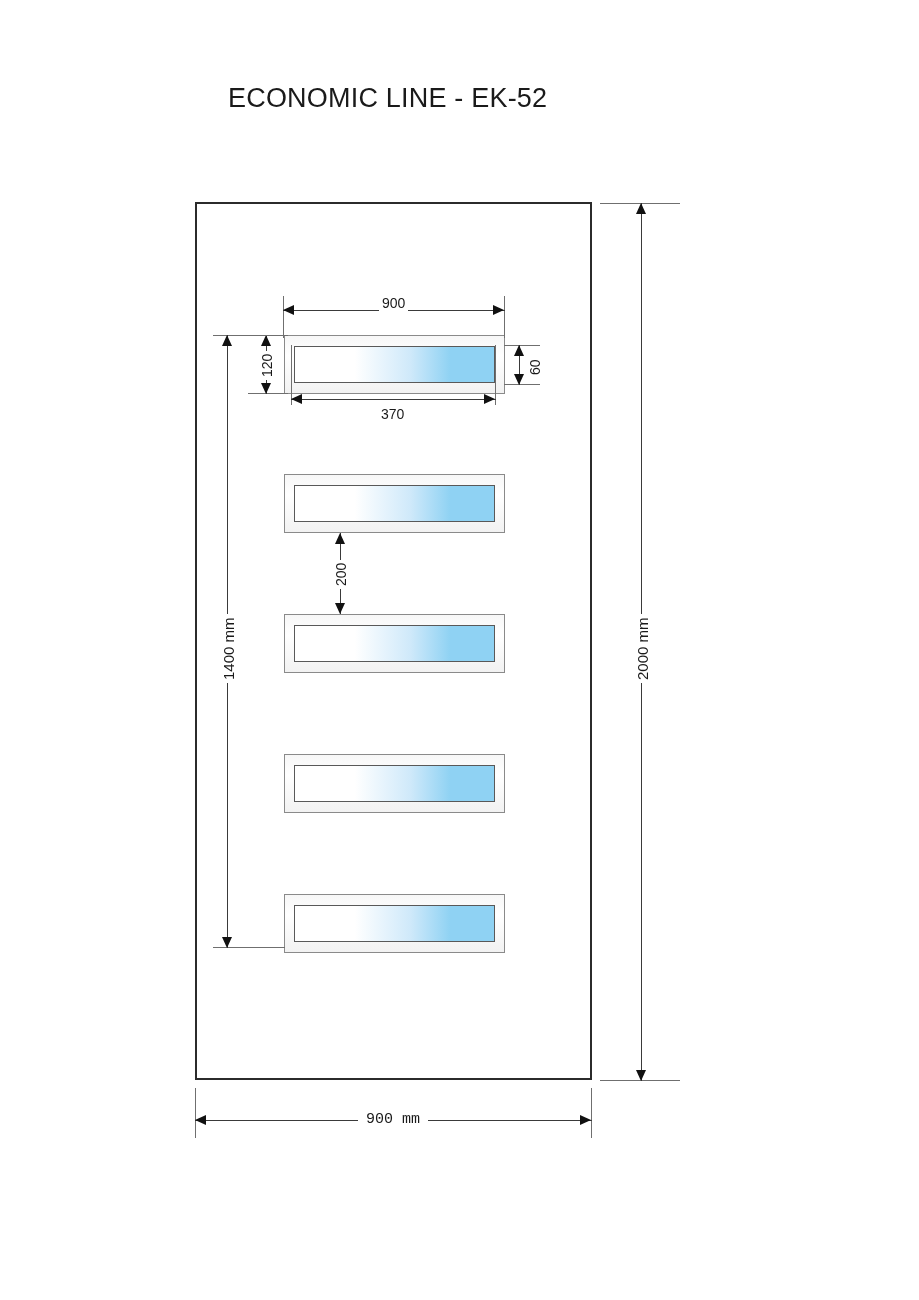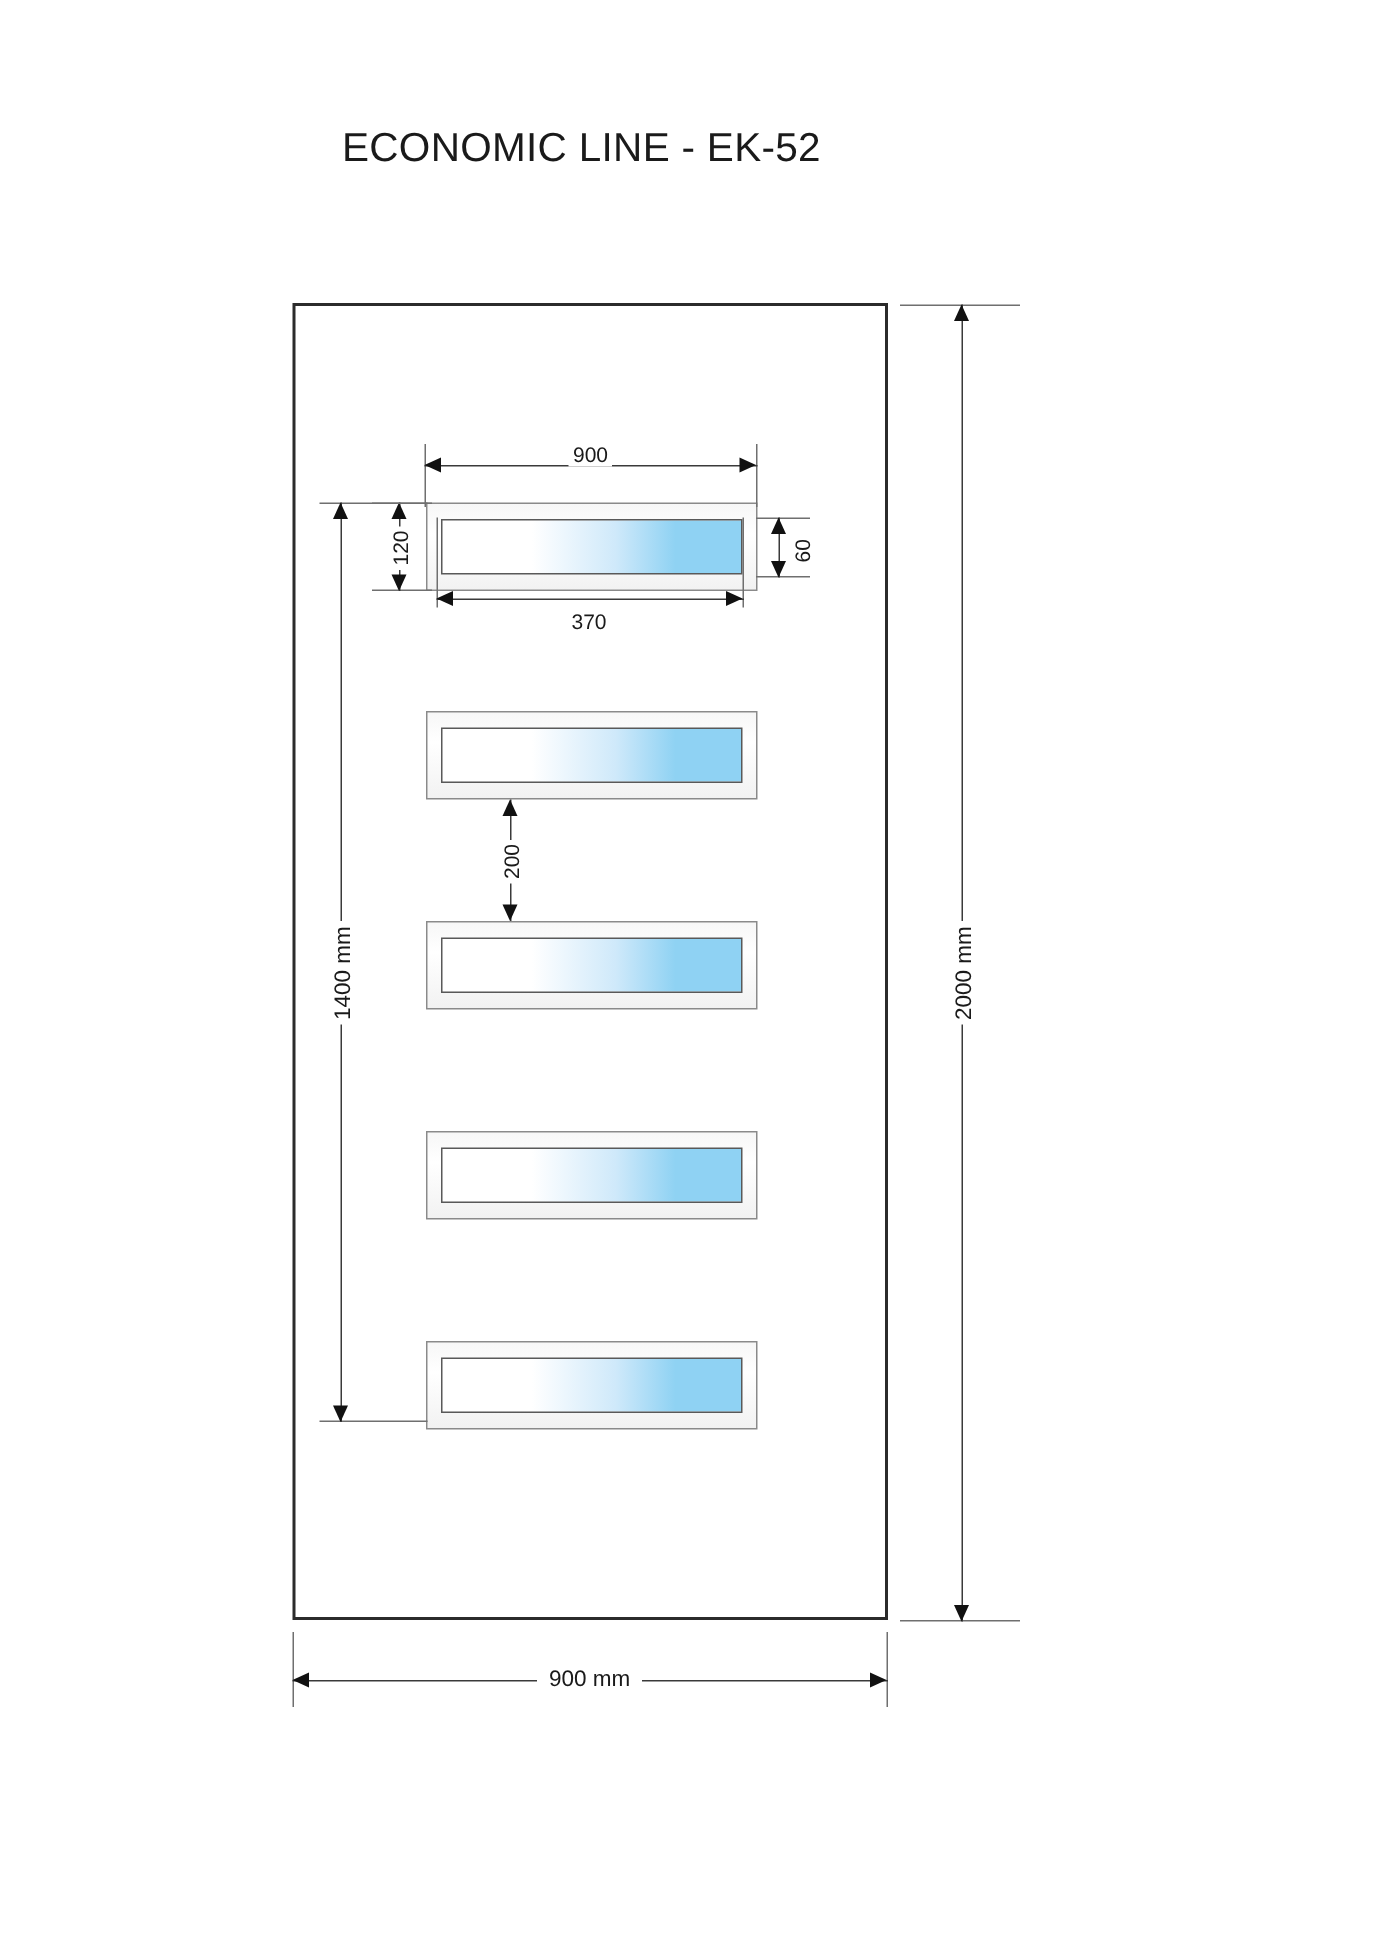--- a/index.html
+++ b/index.html
@@ -117,15 +117,15 @@
   <div class="vline-d" style="left:641px;top:203px;height:878px;"></div>
   <div class="ar ar-u" style="left:636px;top:203px;"></div>
   <div class="ar ar-d" style="left:636px;top:1070px;"></div>
   <div class="dim v dim-lg" style="left:634px;top:683px;transform:rotate(-90deg);">2000 mm</div>
 
   <div class="vline" style="left:195px;top:1088px;height:50px;"></div>
   <div class="vline" style="left:591px;top:1088px;height:50px;"></div>
   <div class="hline-d" style="left:195px;top:1120px;width:397px;"></div>
   <div class="ar ar-l" style="left:195px;top:1115px;"></div>
   <div class="ar ar-r" style="left:580px;top:1115px;"></div>
-  <div class="dim dim-lg" style="left:358px;top:1111px;padding:0 8px;">900 mm</div>
+  <div class="dim dim-lg" style="left:358px;top:1111px;padding:0 8px;font-family:Liberation Mono, monospace;">900 mm</div>
 
 </div>
 
 </body></html>

